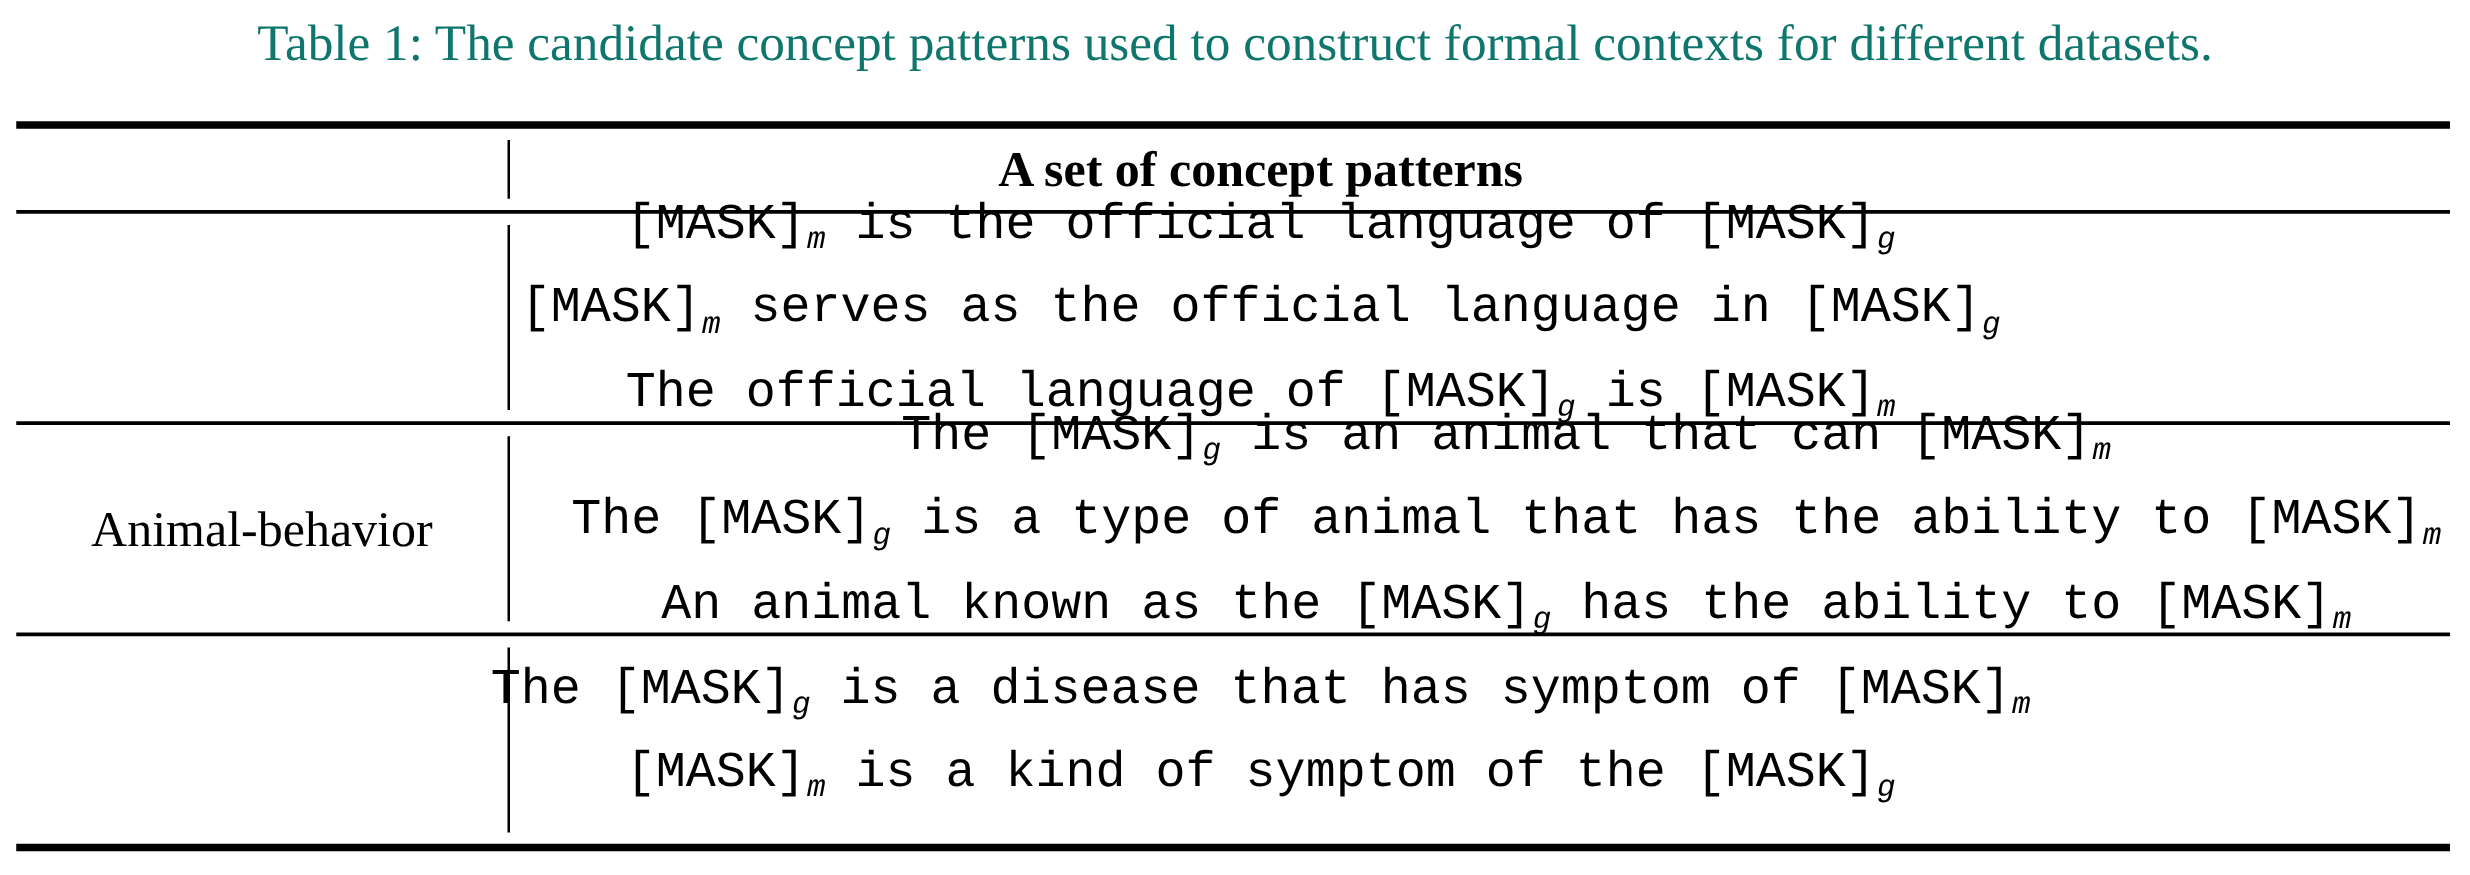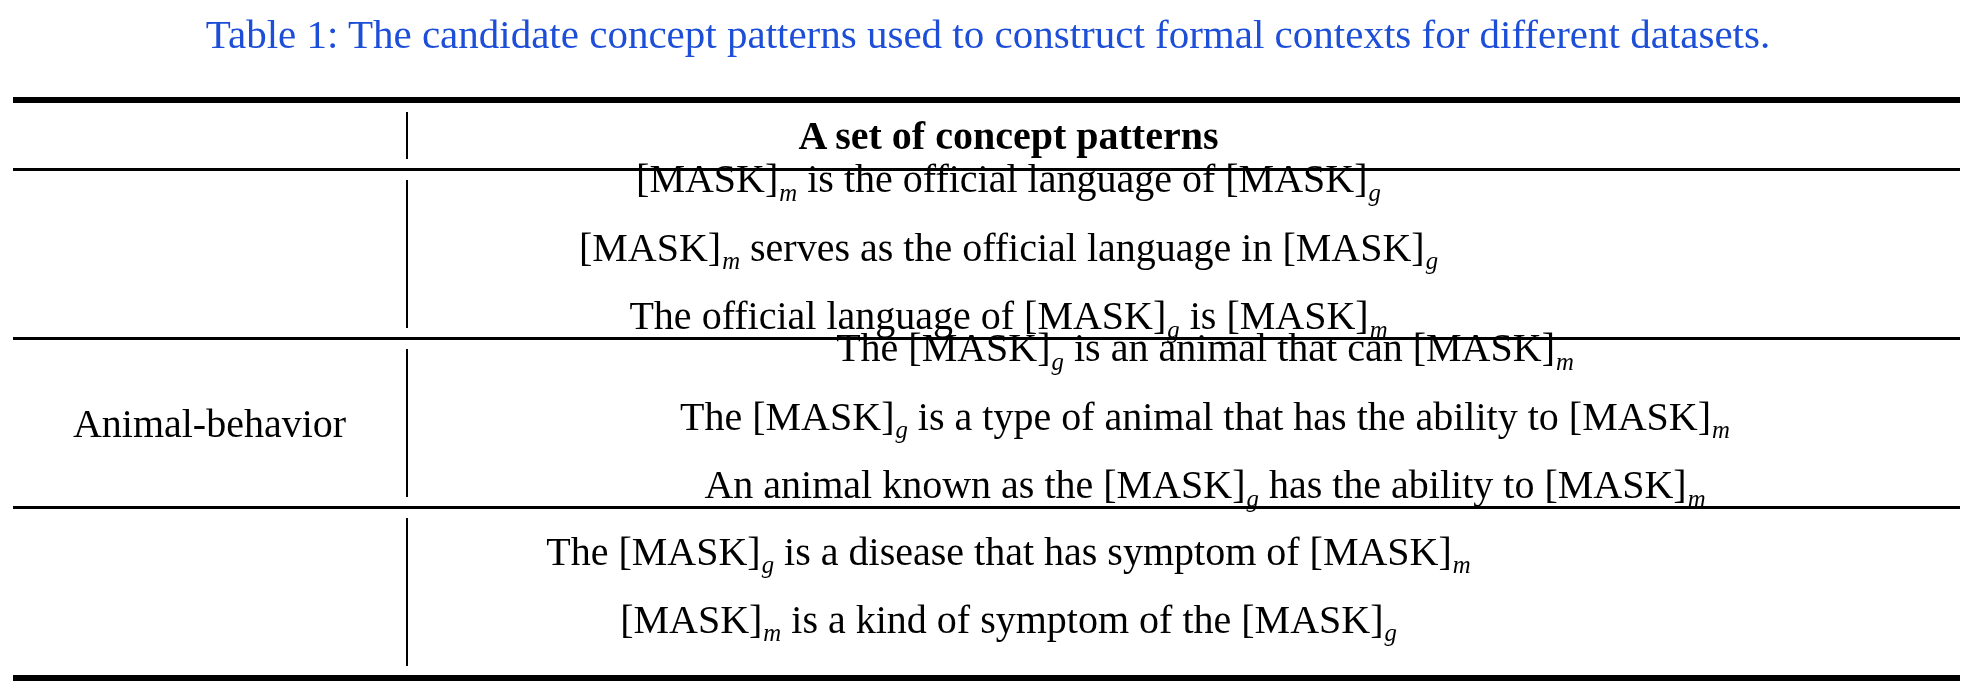--- a/index.html
+++ b/index.html
@@ -12,21 +12,21 @@
   }
   .page { position: relative; width: 1976px; height: 700px; background: #ffffff; }
 
   .caption {
     position: absolute;
     top: 8px; left: 0;
     width: 100%;
     text-align: center;
     font-size: 41px;
     line-height: 52px;
-    color: #1d4ed8;
+    color: #0f766e;
   }
 
   .table-wrap {
     position: absolute;
     left: 13px; top: 97px;
     width: 1947px;
     display: flex;
     flex-direction: column;
   }
 
@@ -55,21 +55,21 @@
     display: flex;
     flex-direction: column;
     align-items: center;
     justify-content: center;
     font-size: 40px;
     margin-left: 44px;
   }
   .header-row .cell-left,
   .header-row .cell-right { font-weight: bold; }
 
-  .pattern-line { line-height: 55px; white-space: nowrap; }
+  .pattern-line { line-height: 55px; white-space: nowrap; font-family: Liberation Mono, monospace; }
 
   .col-divider {
     position: absolute;
     left: 393px;
     top: 9px; bottom: 9px;
     width: 2px;
     background: #000000;
   }
 
   .msub {

